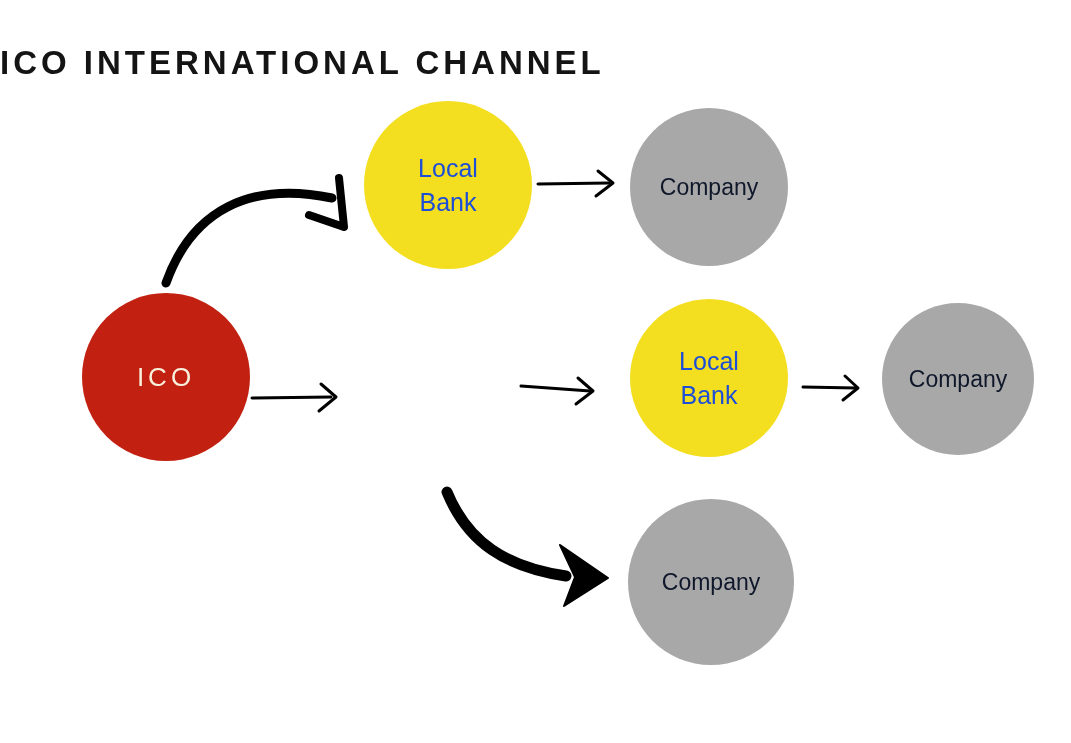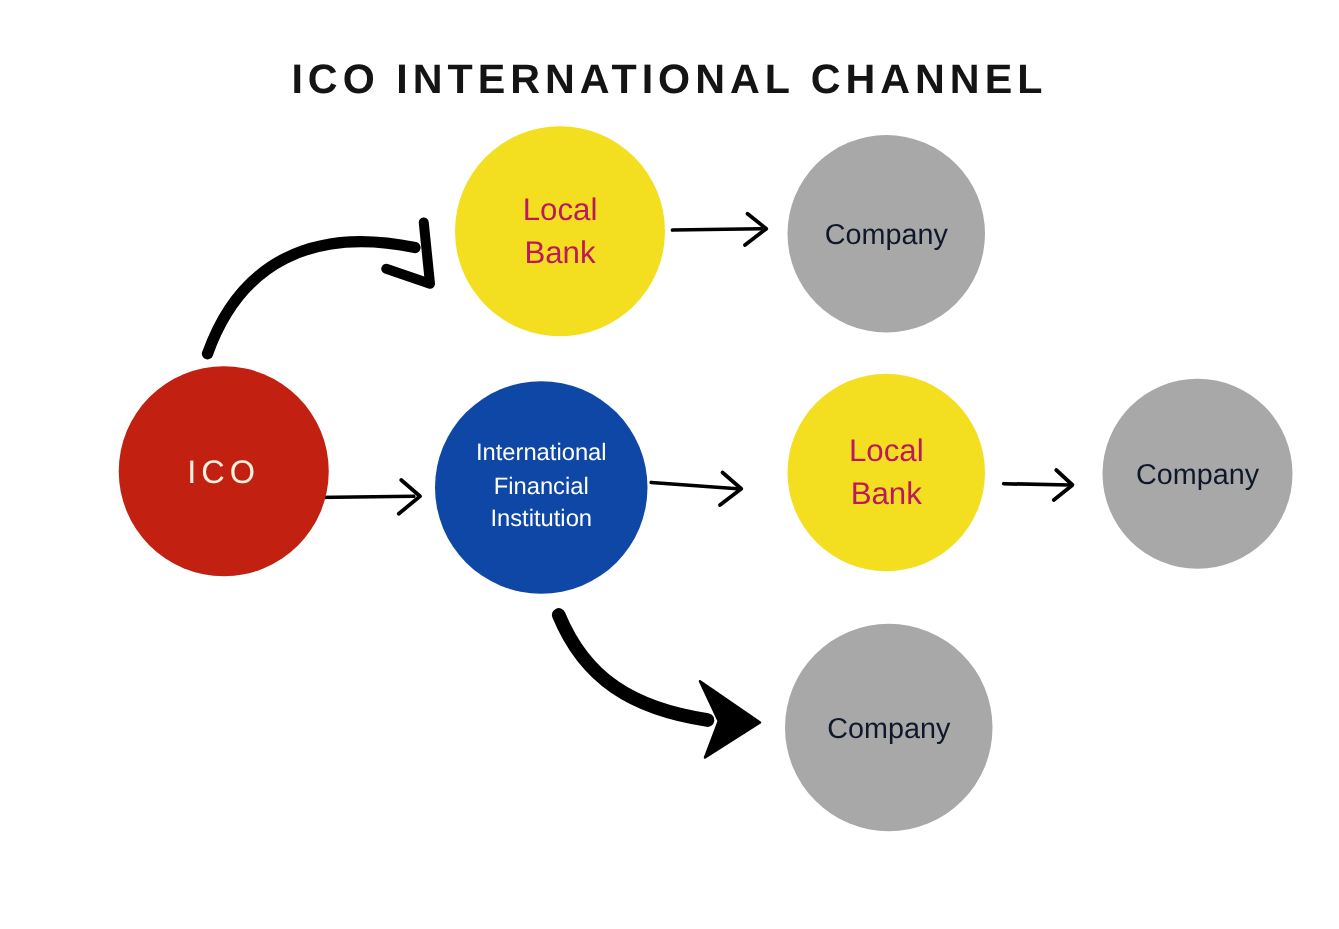--- a/index.html
+++ b/index.html
@@ -14,21 +14,20 @@
     height: 743px;
     background: #ffffff;
     overflow: hidden;
   }
   .title {
     position: absolute;
     top: 44px;
     left: 0;
     width: 100%;
     margin: 0;
-    text-align: center;
     font-size: 33px;
     font-weight: 800;
     letter-spacing: 4px;
     color: #141414;
     font-family: "Liberation Sans", sans-serif;
   }
   .arrows {
     position: absolute;
     top: 0;
     left: 0;
@@ -38,25 +37,25 @@
     position: absolute;
     border-radius: 50%;
     display: flex;
     align-items: center;
     justify-content: center;
     text-align: center;
     white-space: pre-line;
     box-sizing: border-box;
   }
   .node-red    { background: #c22112; color: #f8f1de; font-size: 26px; letter-spacing: 4px; }
-  .node-yellow { background: #f3df20; color: #be185d; font-size: 25px; line-height: 1.38; }
+  .node-yellow { background: #f3df20; color: #1d4ed8; font-size: 25px; line-height: 1.38; }
   .node-blue   { background: #0e47a6; color: #ffffff; font-size: 19px; line-height: 1.42; }
   .node-gray   { background: #a8a8a8; color: #0f172a; font-size: 23px; }
 
-  .pos-ico            { left: 95px;  top: 293px; width: 168px; height: 168px; justify-content: center; }
+  .pos-ico            { left: 82px;  top: 293px; width: 168px; height: 168px; justify-content: center; }
   .pos-localbank-top  { left: 364px; top: 101px; width: 168px; height: 168px; }
   .pos-company-top    { left: 630px; top: 108px; width: 158px; height: 158px; }
   .pos-ifi            { left: 348px; top: 305px; width: 170px; height: 170px; }
   .pos-localbank-mid  { left: 630px; top: 299px; width: 158px; height: 158px; }
   .pos-company-right  { left: 882px; top: 303px; width: 152px; height: 152px; }
   .pos-company-bottom { left: 628px; top: 499px; width: 166px; height: 166px; }
 
   .stroke-thin  { stroke: #000000; stroke-width: 3;  fill: none; stroke-linecap: round; stroke-linejoin: round; }
   .stroke-thick { stroke: #000000; stroke-width: 9;  fill: none; stroke-linecap: round; stroke-linejoin: round; }
   .stroke-head  { stroke: #000000; stroke-width: 8;  fill: none; stroke-linecap: round; stroke-linejoin: round; }
@@ -109,25 +108,20 @@
 
   <div class="node node-yellow pos-localbank-top">
     <span>Local
 Bank</span>
   </div>
 
   <div class="node node-gray pos-company-top">
     <span>Company</span>
   </div>
 
-  <div class="node node-blue pos-ifi">
-    <span>International
-Financial
-Institution</span>
-  </div>
 
   <div class="node node-yellow pos-localbank-mid">
     <span>Local
 Bank</span>
   </div>
 
   <div class="node node-gray pos-company-right">
     <span>Company</span>
   </div>
 

